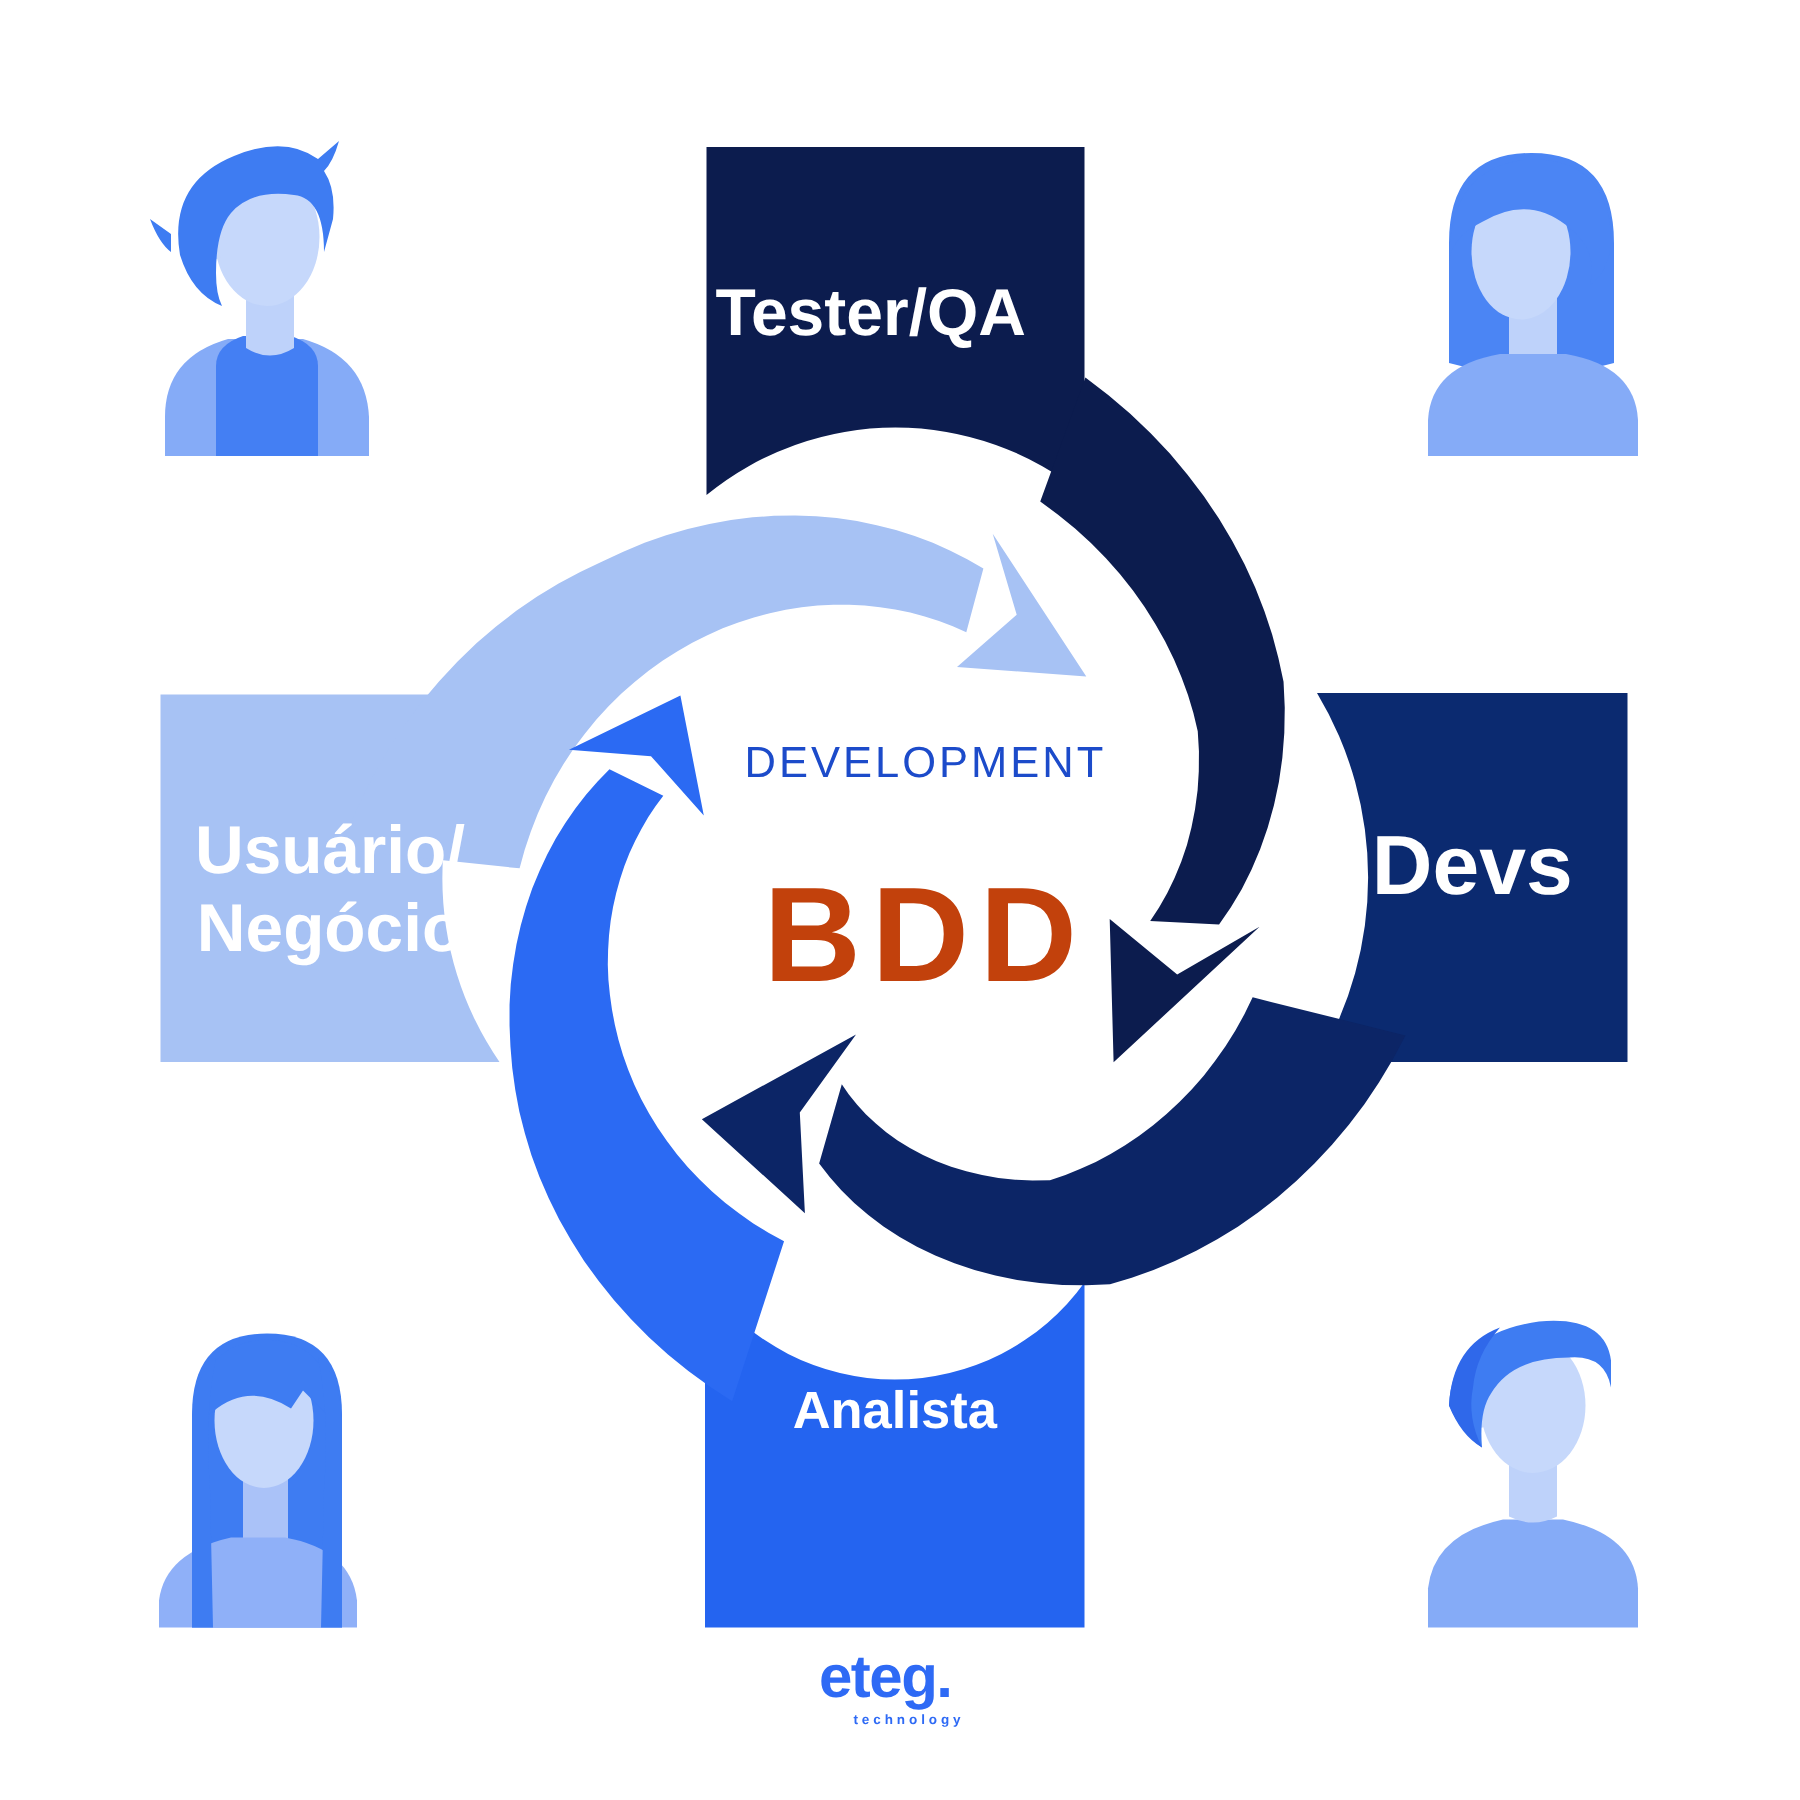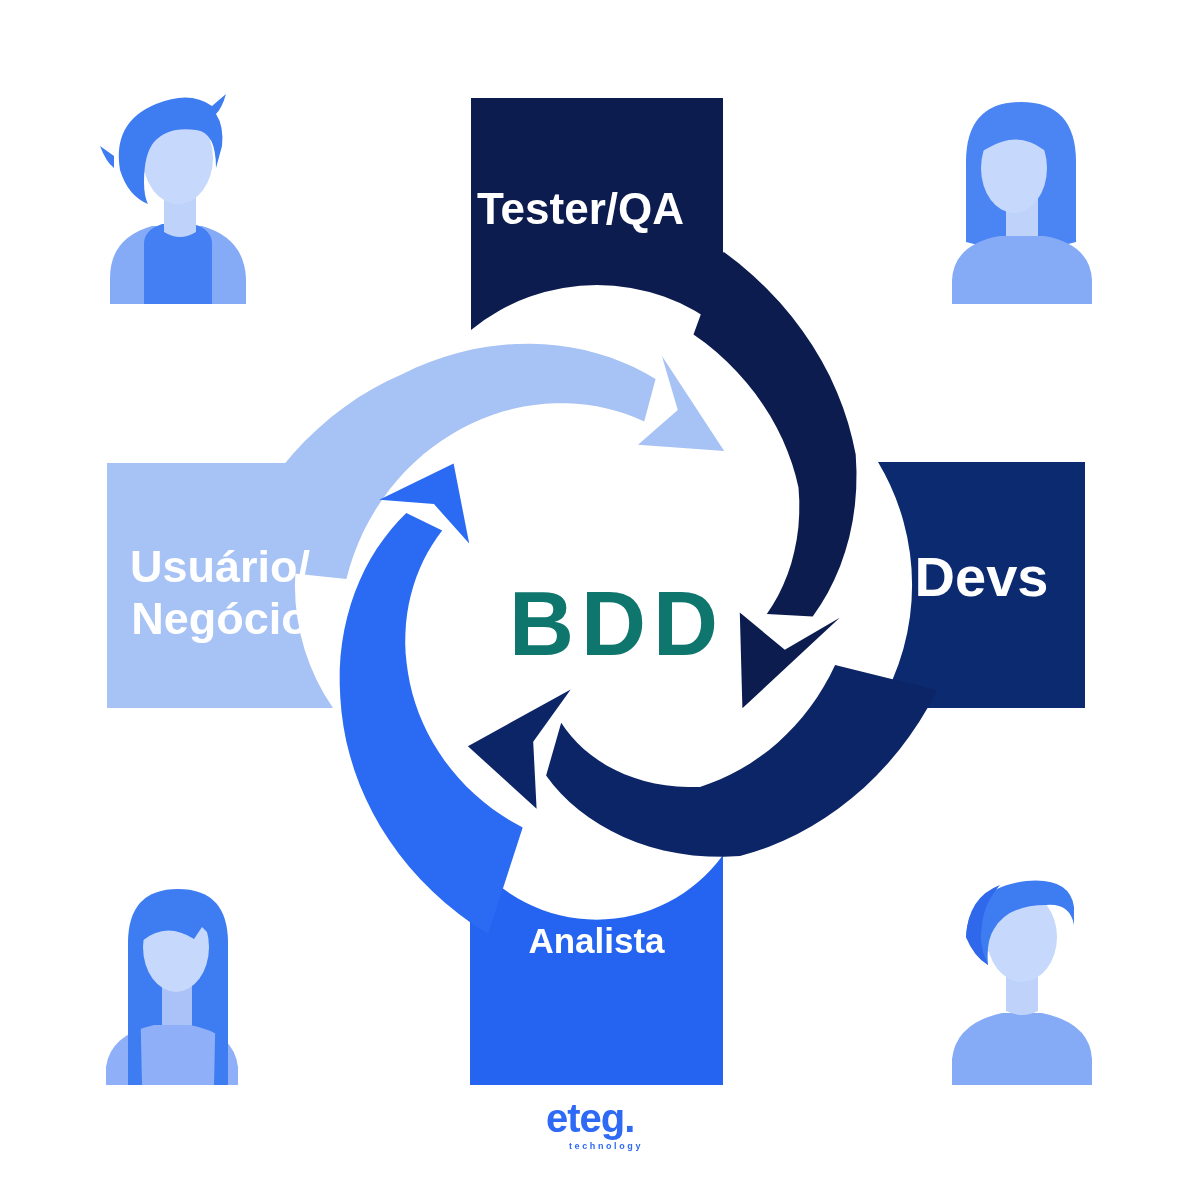--- a/index.html
+++ b/index.html
@@ -81,21 +81,22 @@
     <div>Negócio</div>
   </div>
 
   <div class="label label-devs">Devs</div>
 
   <div class="label label-analista">
     <div>Analista</div>
   </div>
 
   <div class="center-sub" style="color: rgb(28, 75, 202);">
+    <div>DEVELOPMENT</div>
   </div>
-  <div class="center-bdd" style="color: #0f766e;">BDD</div>
+  <div class="center-bdd" style="color: #c2410c;">BDD</div>
 
   <div class="logo">
     <span class="logo-name" style="color: rgb(46, 106, 245);">eteg.</span>
     <span class="logo-tagline" style="color: rgb(46, 106, 245); text-align: center;">technology</span>
   </div>
 
 </div>
 
 </body></html>

